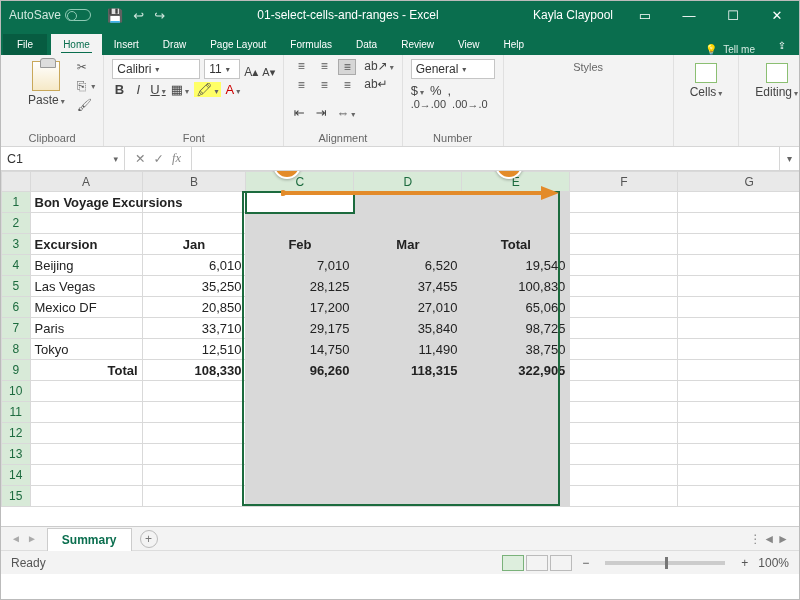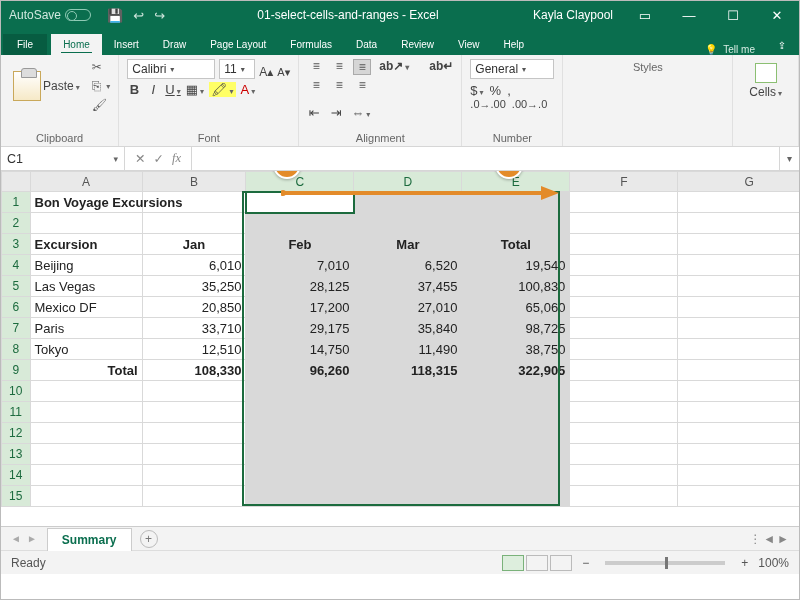--- a/index.html
+++ b/index.html
@@ -24,21 +24,21 @@
   .ribbon-tabs .tab.active { background:#f3f3f3; color:#0a6e4e; }
   .ribbon-tabs .tab.active::after { content:""; position:absolute; left:10px; right:10px; bottom:2px; height:1px; background:#0a6e4e;}
   .ribbon-tabs .spacer { flex:1; }
   .ribbon-tabs .tell { color:#d6ece3; display:flex; align-items:center; gap:5px; padding:0 10px;}
   .ribbon-tabs .share { width:34px; text-align:center; color:#fff; padding:4px 0;}
 
   
   .ribbon { height:92px; background:#f3f3f3; border-bottom:1px solid #d6d6d6; display:flex; font-size:12px; color:#444;}
   .group { border-right:1px solid #e0e0e0; padding:4px 8px 2px; display:flex; flex-direction:column; justify-content:space-between;}
   .group-label { text-align:center; font-size:11px; color:#666; padding-top:2px; position:relative;}
-  .clip-big { display:flex; align-items:center; gap:2px; padding:2px 4px;}
+  .clip-big { display:flex; flex-direction:column; align-items:center; gap:2px; padding:2px 4px;margin-left:15px;}
   .clip-big .ic{ width:28px; height:30px; border:1px solid #c9a85a; background:linear-gradient(#fff,#f6e9c7); position:relative;}
   .clip-big .ic::after{content:"";position:absolute;top:-4px;left:7px;width:14px;height:8px;border:1px solid #999;border-radius:3px 3px 0 0;background:#ddd;}
   .side-col { display:flex; flex-direction:column; gap:3px; font-size:12px; color:#555; padding-left:4px;}
   .side-col span{height:16px; display:flex; align-items:center; gap:3px;}
   .tri::after{content:"▾"; font-size:8px; color:#666; margin-left:2px;}
 
   .font-row { display:flex; gap:4px; align-items:flex-end; margin-bottom:3px;}
   .combo { background:#fff; border:1px solid #c5c5c5; height:20px; display:flex; align-items:center; padding:0 4px; font-size:12px; color:#333;}
   .combo .dd{font-size:8px;color:#555;margin-left:4px;}
   .btnrow { display:flex; gap:5px; align-items:center; color:#444;}
@@ -190,21 +190,21 @@
   <div class="group">
     <div style="display:flex;gap:8px;">
       <div class="align-grid">
         <span>≡</span>
         <span>≡</span>
         <span class="sel">≡</span>
         <span>≡</span>
         <span>≡</span>
         <span>≡</span>
       </div>
-      <div style="display:flex;flex-direction:row;gap:20px;font-weight:bold;">
+      <div style="display:flex;flex-direction:column;gap:4px;">
         <span class="tri">ab↗</span>
         <span>ab↵</span>
       </div>
     </div>
     <div class="btnrow" style="gap:8px;margin-top:2px;">
       <span>⇤</span>
       <span>⇥</span>
       <span class="tri">⇔</span>
     </div>
     <div class="group-label">Alignment</div>

